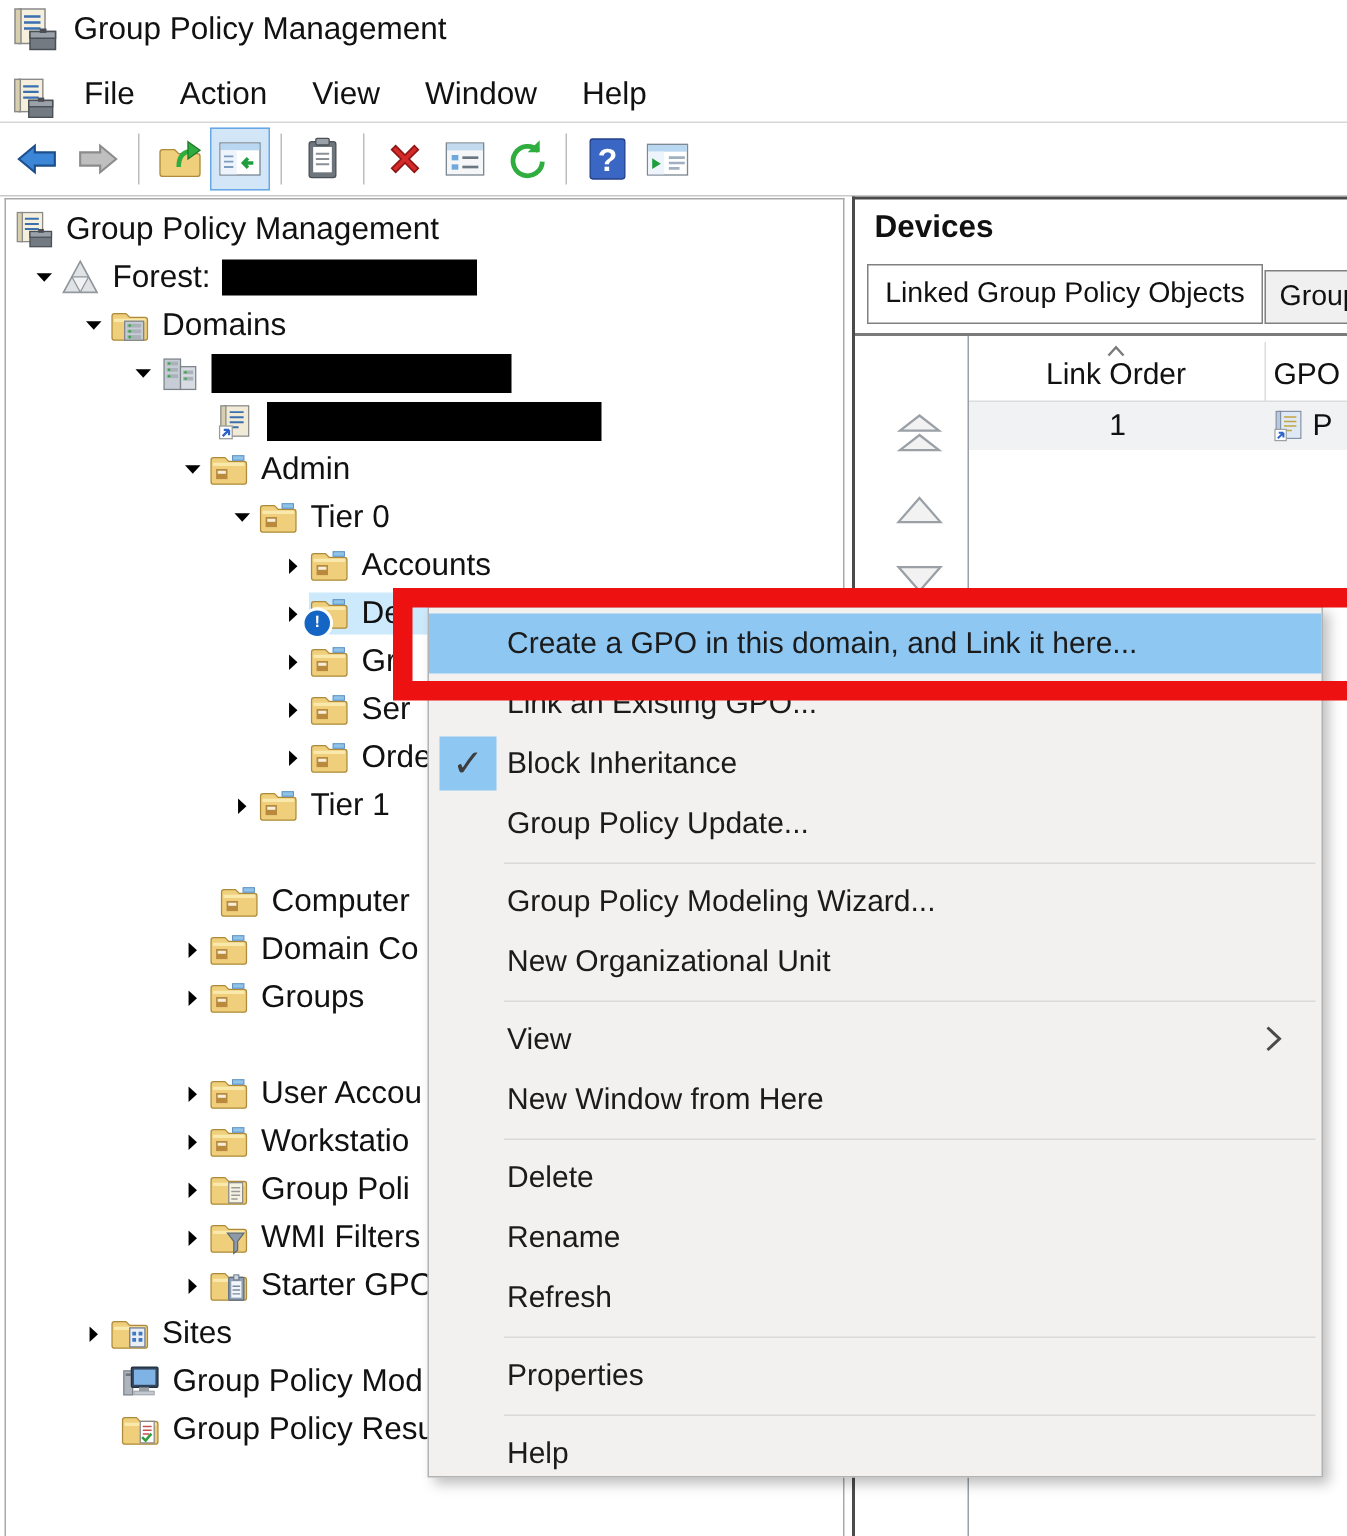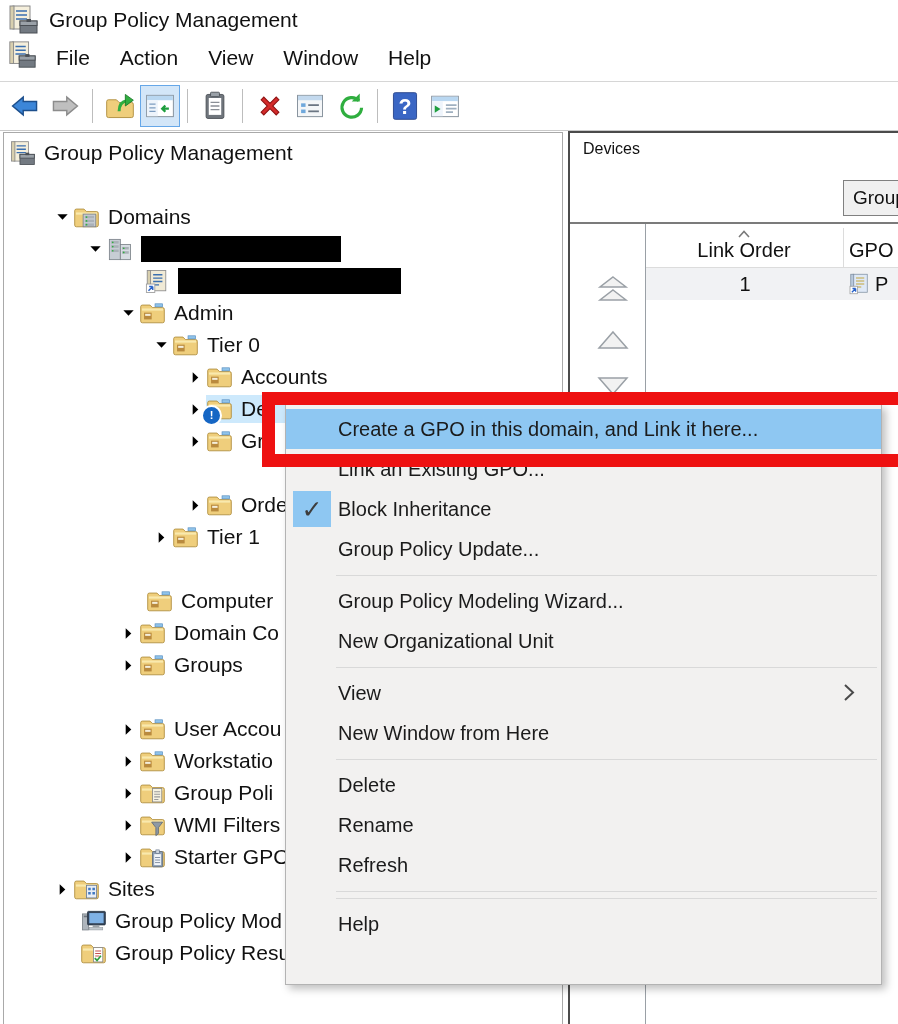--- a/index.html
+++ b/index.html
@@ -5,21 +5,21 @@
   html,body{margin:0;padding:0;}
   body{
     width:898px;height:1024px;overflow:hidden;position:relative;
     background:#ffffff;font-family:"Liberation Sans",sans-serif;color:#111;
     -webkit-font-smoothing:antialiased;
   }
   svg{display:block}
   
   .titlebar{position:absolute;left:0;top:0;right:0;height:40px;display:flex;align-items:center;gap:10px;padding-left:7px;background:#fff;}
   .titlebar .ttext{font-size:21px;}
-  .menubar{position:absolute;left:0;top:40px;right:0;height:41px;display:flex;align-items:flex-start;gap:0;padding-left:7px;background:#fff;}
+  .menubar{position:absolute;left:0;top:40px;right:0;height:41px;display:flex;align-items:flex-end;gap:0;padding-left:7px;background:#fff;}
   .menubar .mitem{font-size:21px;padding:6px 15px;cursor:default;}
   .menubar .appico{margin-right:4px;}
   .toolbar{position:absolute;left:0;top:81px;right:0;height:48px;border-top:1px solid #d6d6d6;border-bottom:1px solid #c9c9c9;display:flex;align-items:center;padding-left:5px;background:#fff;}
   .tbtn{width:38px;height:40px;display:flex;align-items:center;justify-content:center;border:1px solid transparent;}
   .tbtn svg{width:32px;height:32px;}
   .tbtn.active{background:#d3e6f8;border:1px solid #66a7e8;}
   .tsep{width:1px;height:34px;background:#bdbdbd;margin:0 7px;}
   
   .treepane{position:absolute;left:3px;top:132px;width:558px;height:900px;border:1px solid #a9a9a9;border-bottom:none;background:#fff;overflow:hidden;}
   .trow{position:absolute;left:0;right:0;height:28px;display:flex;align-items:center;font-size:21px;white-space:nowrap;}
@@ -27,21 +27,21 @@
   .chev svg{width:15px;height:15px;}
   .ti{width:27px;height:27px;margin-right:8px;flex:0 0 27px;}
   .tl{position:relative;z-index:1;}
   .selbg{position:absolute;top:0;height:28px;background:#cde9fc;z-index:0;}
   .iwrap{position:relative;margin-right:8px;width:27px;height:27px;flex:0 0 27px;z-index:1;}
   .iwrap .ti{margin:0;}
   .badge{position:absolute;left:-5px;bottom:-3px;width:17px;height:17px;border-radius:50%;background:#1566c4;border:2px solid #fff;color:#fff;font-size:11px;font-weight:bold;display:flex;align-items:center;justify-content:center;}
   .redact{display:inline-block;background:#000;margin-left:8px;z-index:1;}
   
   .rightpane{position:absolute;left:568px;top:131px;width:340px;height:900px;border-left:2px solid #4b4b4b;border-top:2px solid #4b4b4b;background:#fff;}
-  .rp-title{position:absolute;left:13px;top:7px;font-size:16px;font-weight:normal;}
+  .rp-title{position:absolute;left:13px;top:7px;font-size:21px;font-weight:bold;}
   .tab{position:absolute;display:flex;align-items:center;justify-content:center;font-size:19px;border:1px solid #808080;box-sizing:border-box;}
   .tab.active{left:8px;top:43px;width:264px;height:40px;background:#fff;z-index:2;}
   .tab.inactive{left:273px;top:47px;width:80px;height:36px;background:#f0f0f0;justify-content:flex-start;padding-left:9px;}
   .tabline{position:absolute;left:0;top:89px;width:340px;height:2px;background:#7b7b7b;}
   .tbl-vline{position:absolute;left:75px;top:91px;width:1px;height:810px;background:#9aa0a6;}
   .tbl-colline{position:absolute;left:273px;top:95px;width:1px;height:72px;background:#dcdcdc;}
   .tbl-caret{position:absolute;left:75px;top:97px;width:198px;display:flex;justify-content:center;}
   .tbl-h1{position:absolute;left:75px;top:106px;width:198px;text-align:center;font-size:20px;}
   .tbl-h2{position:absolute;left:279px;top:106px;font-size:20px;}
   .tbl-hline{position:absolute;left:76px;top:134px;width:264px;height:1px;background:#dcdcdc;}
@@ -318,20 +318,32 @@
 
 <div class="treepane">
 
   <div class="trow" style="top:6px;padding-left:5px">
     <svg class="ti">
         <use href="#i-gpmc"></use>
       </svg>
     <span class="tl">Group Policy Management</span>
   </div>
 
+  <div class="trow" style="top:38px;padding-left:14px">
+    <span class="chev exp">
+        <svg>
+          <use href="#g-chev-exp"></use>
+        </svg>
+      </span>
+    <svg class="ti">
+        <use href="#i-forest"></use>
+      </svg>
+    <span class="tl">Forest:</span>
+    <span class="redact" style="width:170px;height:24px"></span>
+  </div>
 
   <div class="trow" style="top:70px;padding-left:47px">
     <span class="chev exp">
         <svg>
           <use href="#g-chev-exp"></use>
         </svg>
       </span>
     <svg class="ti">
         <use href="#i-domains"></use>
       </svg>
@@ -415,20 +427,31 @@
         <svg>
           <use href="#g-chev-col"></use>
         </svg>
       </span>
     <svg class="ti">
         <use href="#i-ou"></use>
       </svg>
     <span class="tl">Gr</span>
   </div>
 
+  <div class="trow" style="top:326px;padding-left:180px">
+    <span class="chev col">
+        <svg>
+          <use href="#g-chev-col"></use>
+        </svg>
+      </span>
+    <svg class="ti">
+        <use href="#i-ou"></use>
+      </svg>
+    <span class="tl">Ser</span>
+  </div>
 
   <div class="trow" style="top:358px;padding-left:180px">
     <span class="chev col">
         <svg>
           <use href="#g-chev-col"></use>
         </svg>
       </span>
     <svg class="ti">
         <use href="#i-ou"></use>
       </svg>
@@ -567,20 +590,23 @@
         <use href="#i-fresult"></use>
       </svg>
     <span class="tl">Group Policy Resu</span>
   </div>
 
 </div>
 
 <div class="rightpane">
   <div class="rp-title">Devices</div>
 
+  <div class="tab active">
+    <span>Linked Group Policy Objects</span>
+  </div>
   <div class="tab inactive">
     <span>Group</span>
   </div>
   <div class="tabline"></div>
 
   <div class="tbl-vline"></div>
   <div class="tbl-colline"></div>
 
   <div class="tbl-caret">
       <svg width="14" height="8">
@@ -653,19 +679,22 @@
   <div class="mi">
       <span>Delete</span>
     </div>
   <div class="mi">
       <span>Rename</span>
     </div>
   <div class="mi">
       <span>Refresh</span>
     </div>
   <div class="msep"></div>
+  <div class="mi">
+      <span>Properties</span>
+    </div>
   <div class="msep"></div>
   <div class="mi">
       <span>Help</span>
     </div>
 </div>
 
 <div class="redbox"></div>
 
 </body></html>

